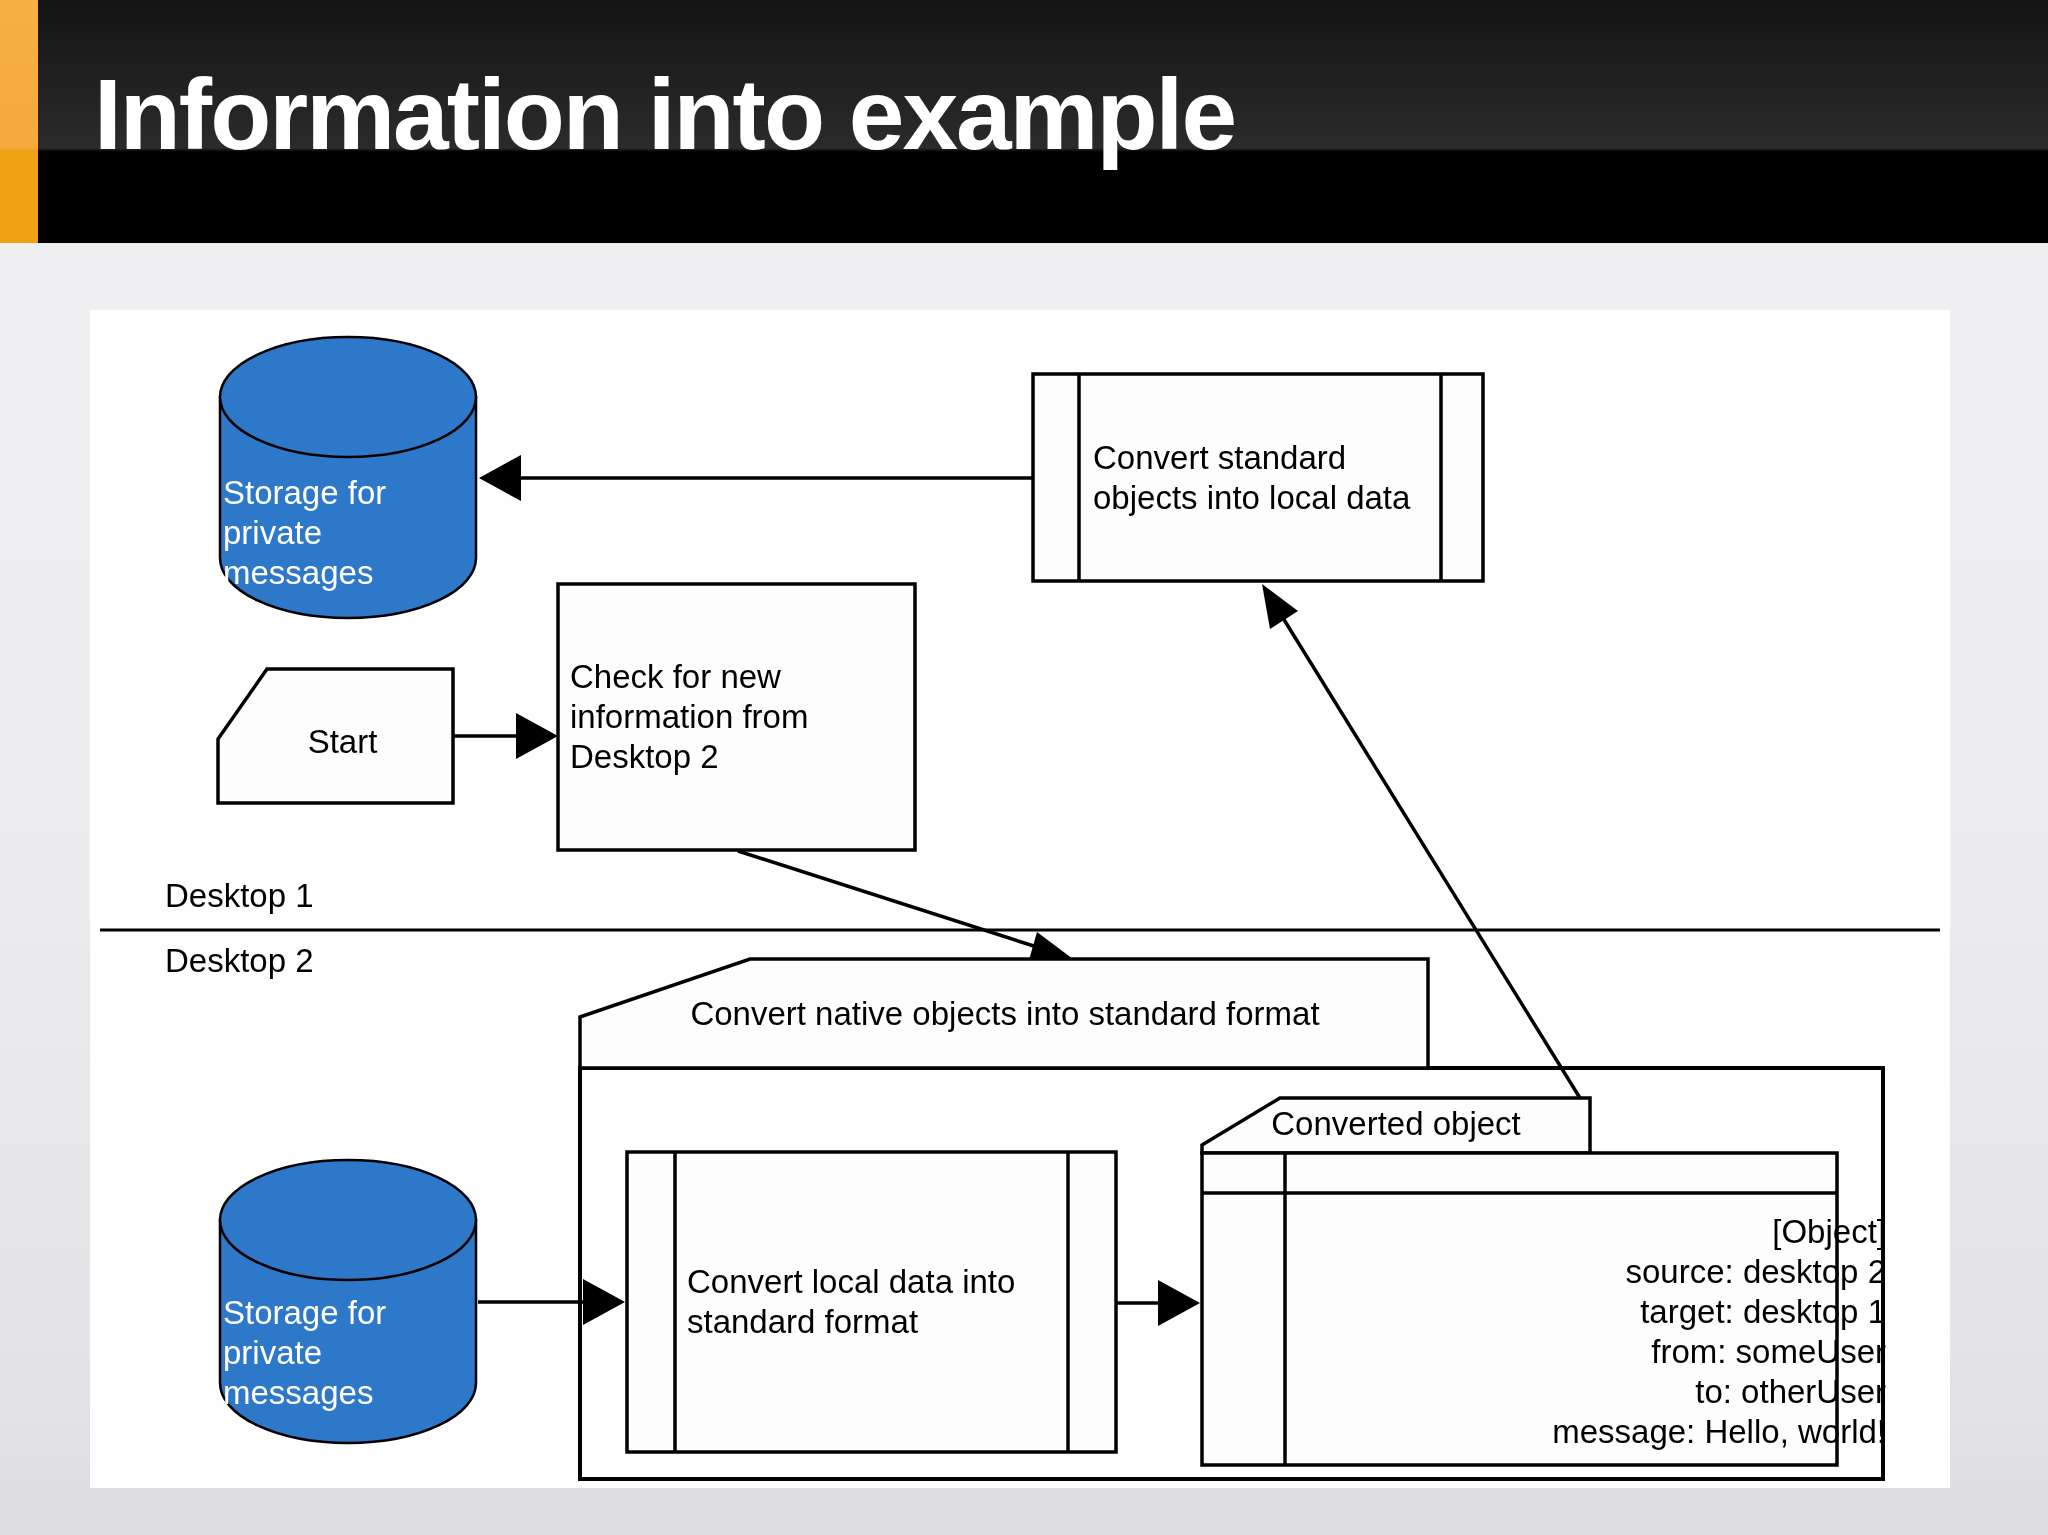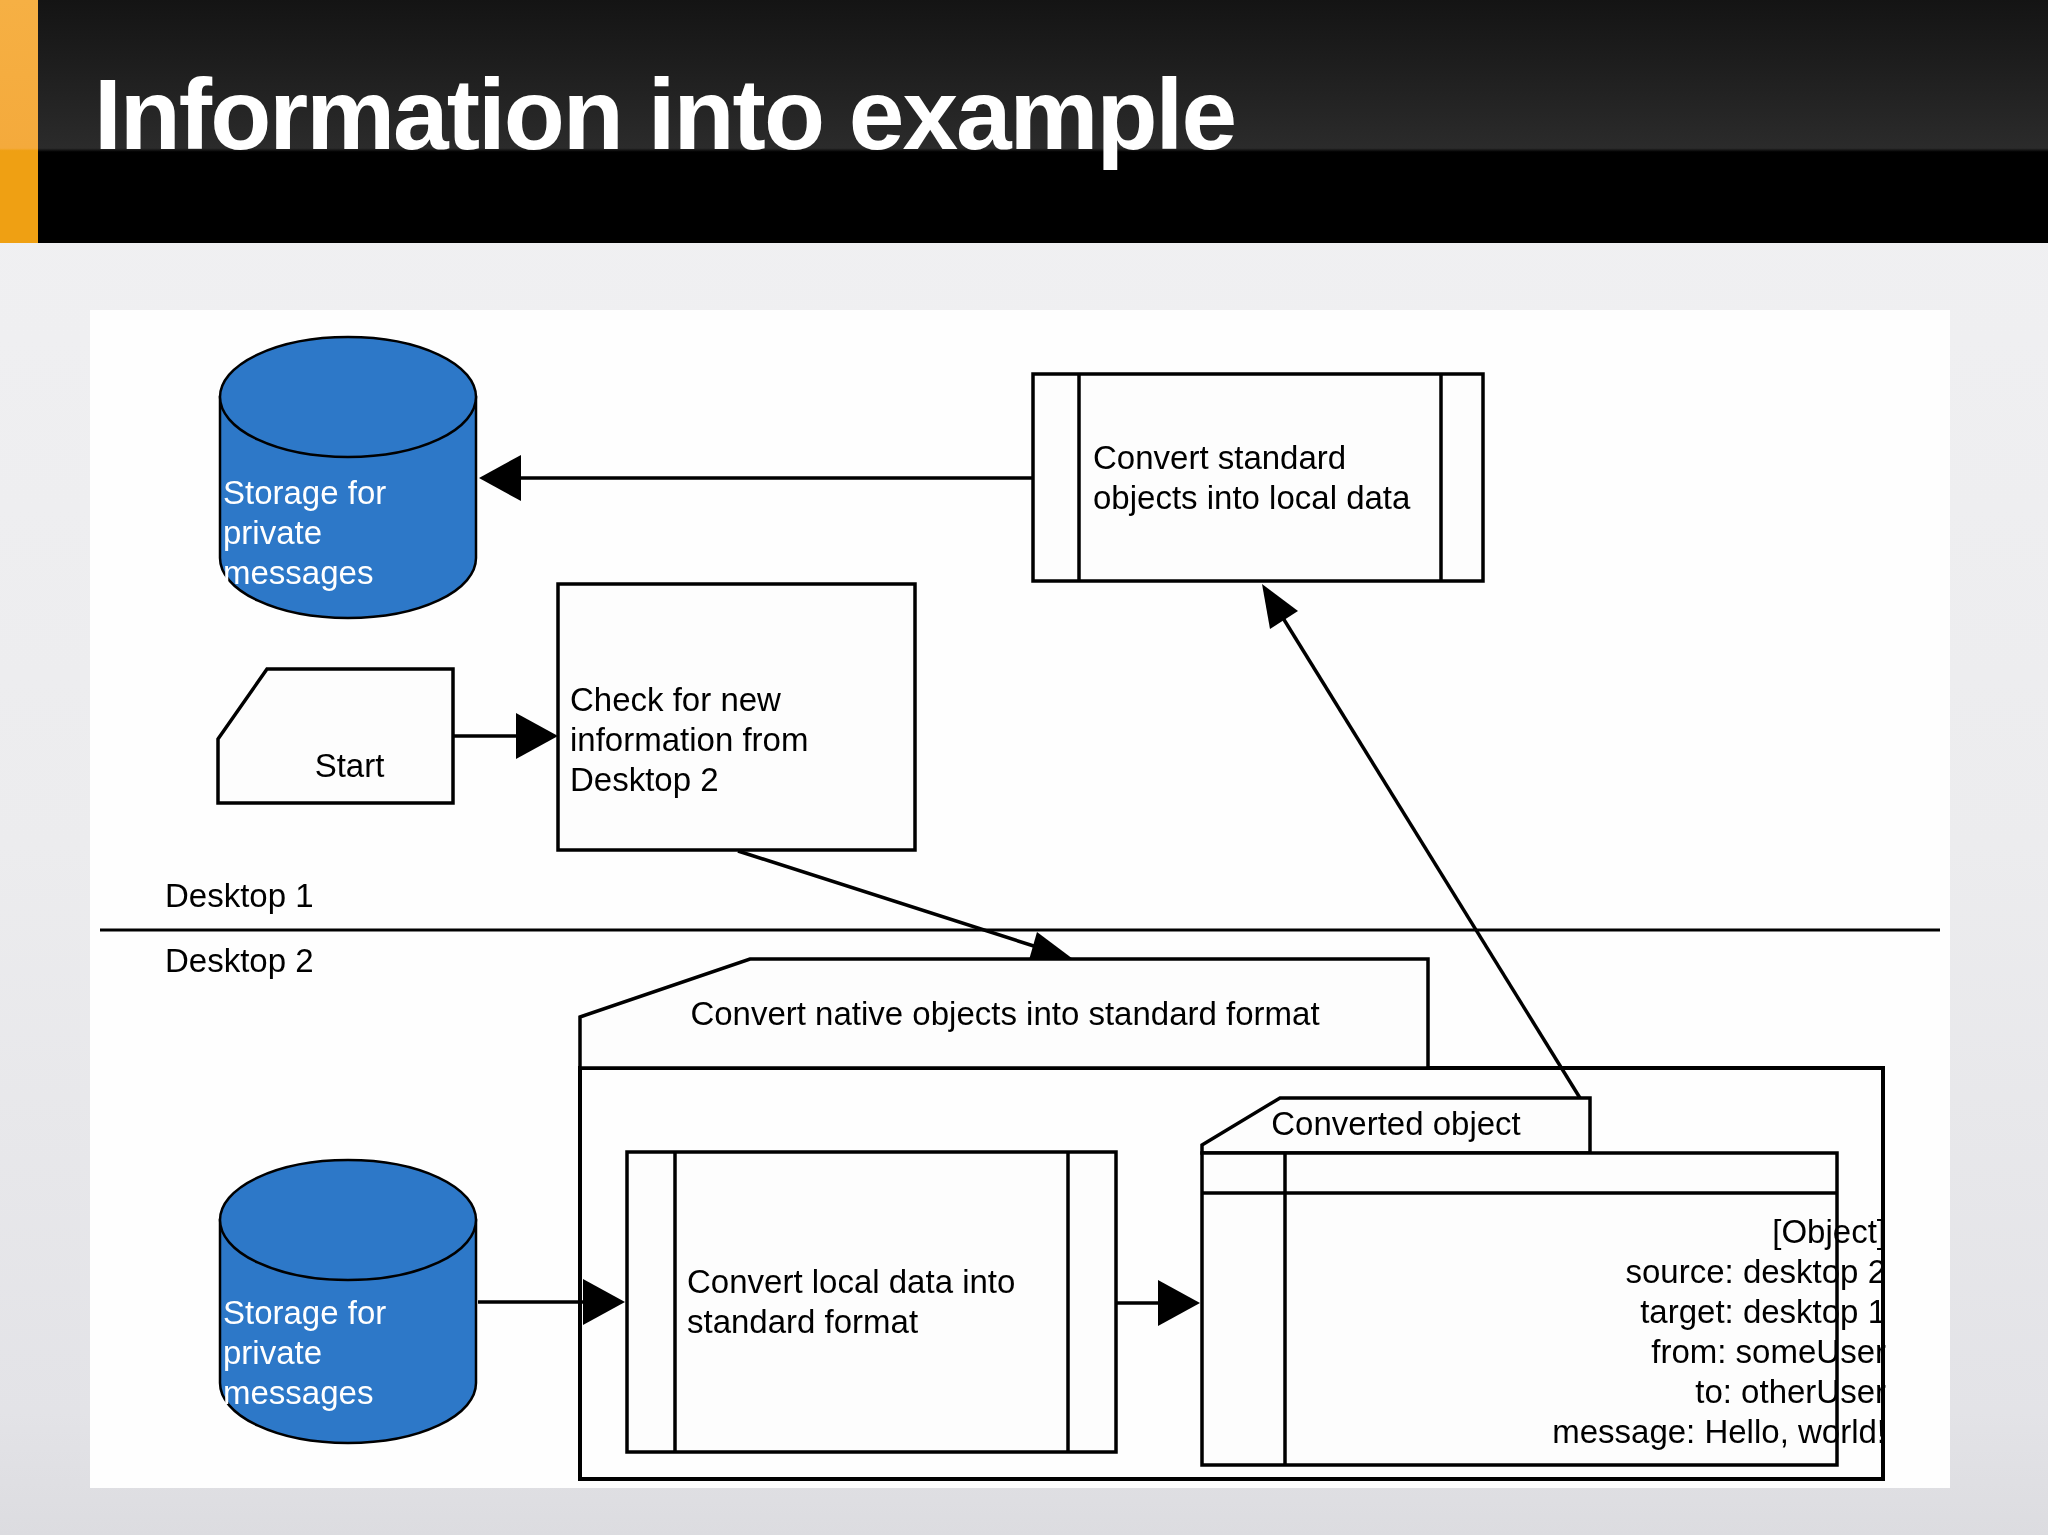--- a/index.html
+++ b/index.html
@@ -115,23 +115,23 @@
     <g>
       <line x1="1283" y1="618" x2="1580" y2="1098" stroke="#000" stroke-width="3.5"></line>
       <polygon points="1262,584 1270,629 1298,611" fill="#000"></polygon>
     </g>
   </svg>
 
   <div class="lbl white" style="left:223px;top:473px;width:250px;height:120px;">Storage for private messages</div>
 
   <div class="lbl" style="left:1093px;top:374px;width:330px;height:207px;">Convert standard objects into local data</div>
 
-  <div class="lbl" style="left:232px;top:669px;width:235px;height:145px;margin-top:24px;">Start</div>
+  <div class="lbl" style="left:225px;top:669px;width:235px;height:145px;">Start</div>
 
-  <div class="lbl" style="left:570px;top:584px;width:333px;height:266px;margin-top:23px;">Check for new information from Desktop 2</div>
+  <div class="lbl" style="left:570px;top:584px;width:333px;height:266px;">Check for new information from Desktop 2</div>
 
   <div class="lbl left" style="left:165px;top:876px;width:320px;height:40px;">Desktop 1</div>
 
   <div class="lbl left" style="left:165px;top:941px;width:320px;height:40px;">Desktop 2</div>
 
   <div class="lbl" style="left:600px;top:959px;width:810px;height:109px;">Convert native objects into standard format</div>
 
   <div class="lbl white" style="left:223px;top:1293px;width:250px;height:120px;">Storage for private messages</div>
 
   <div class="lbl" style="left:1202px;top:1098px;width:388px;height:52px;">Converted object</div>

